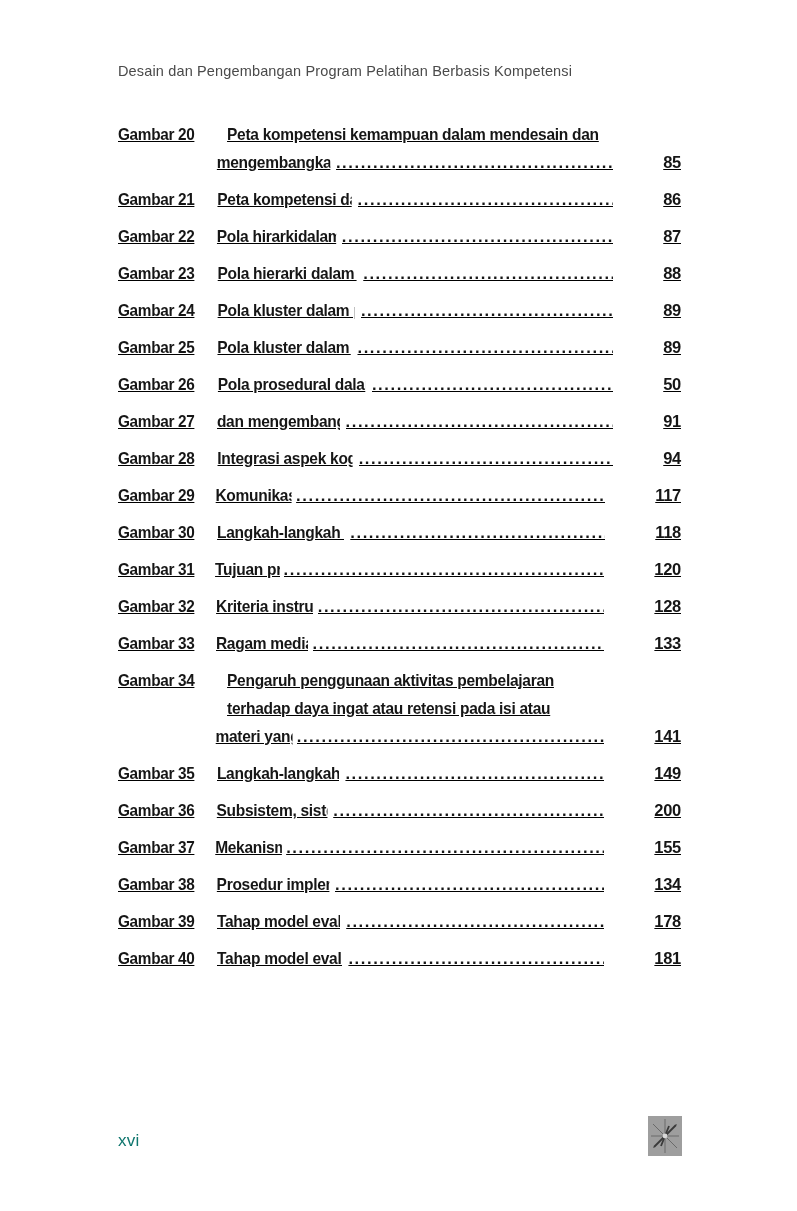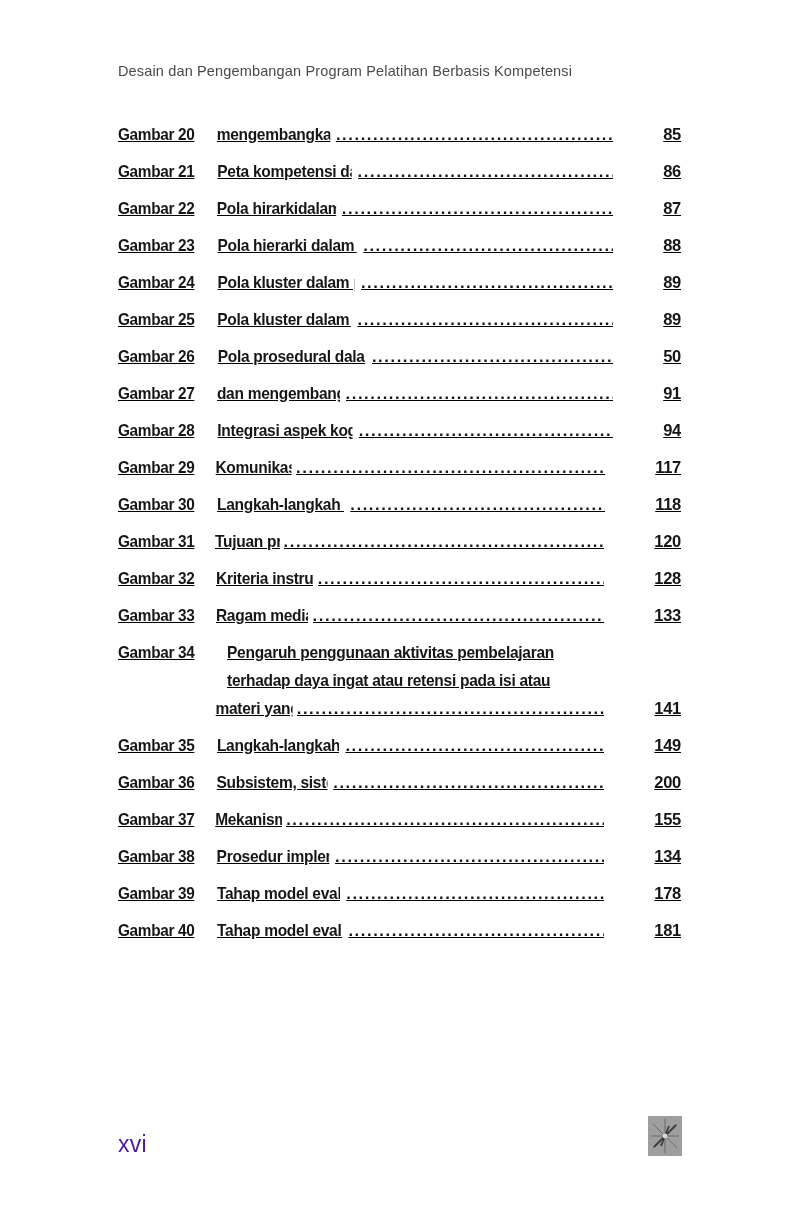--- a/index.html
+++ b/index.html
@@ -109,23 +109,23 @@
     margin-left: 46px;
   }
   .fig-line.no-leader .fig-text { flex: 1 1 auto; }
 
   
   .folio {
     position: absolute;
     left: 118px;
     top: 1131px;
     font-family: "Liberation Sans", sans-serif;
-    font-size: 23px;
+    font-size: 17px;
     font-weight: 400;
-    color: #4c1d95;
+    color: #0f766e;
     letter-spacing: 0.2px;
   }
 
   .publisher-mark {
     position: absolute;
     left: 648px;
     top: 1116px;
     width: 34px;
     height: 40px;
     background: #9c9c9c;
@@ -137,20 +137,23 @@
 <body>
 
 <div class="page">
 
   <div class="running-header">Desain dan Pengembangan Program Pelatihan Berbasis Kompetensi</div>
 
   <div class="figure-list">
       <div class="figure-entry">
         <div class="fig-label">Gambar 20</div>
         <div class="fig-body">
+          <div class="fig-line no-leader">
+            <span class="fig-text">Peta kompetensi kemampuan dalam mendesain dan</span>
+          </div>
           <div class="fig-line">
             <span class="fig-text">mengembangkan program pelatihan</span>
             <span class="fig-dots"></span>
             <span class="fig-page">85</span>
           </div>
         </div>
       </div>
       <div class="figure-entry">
         <div class="fig-label">Gambar 21</div>
         <div class="fig-body">

